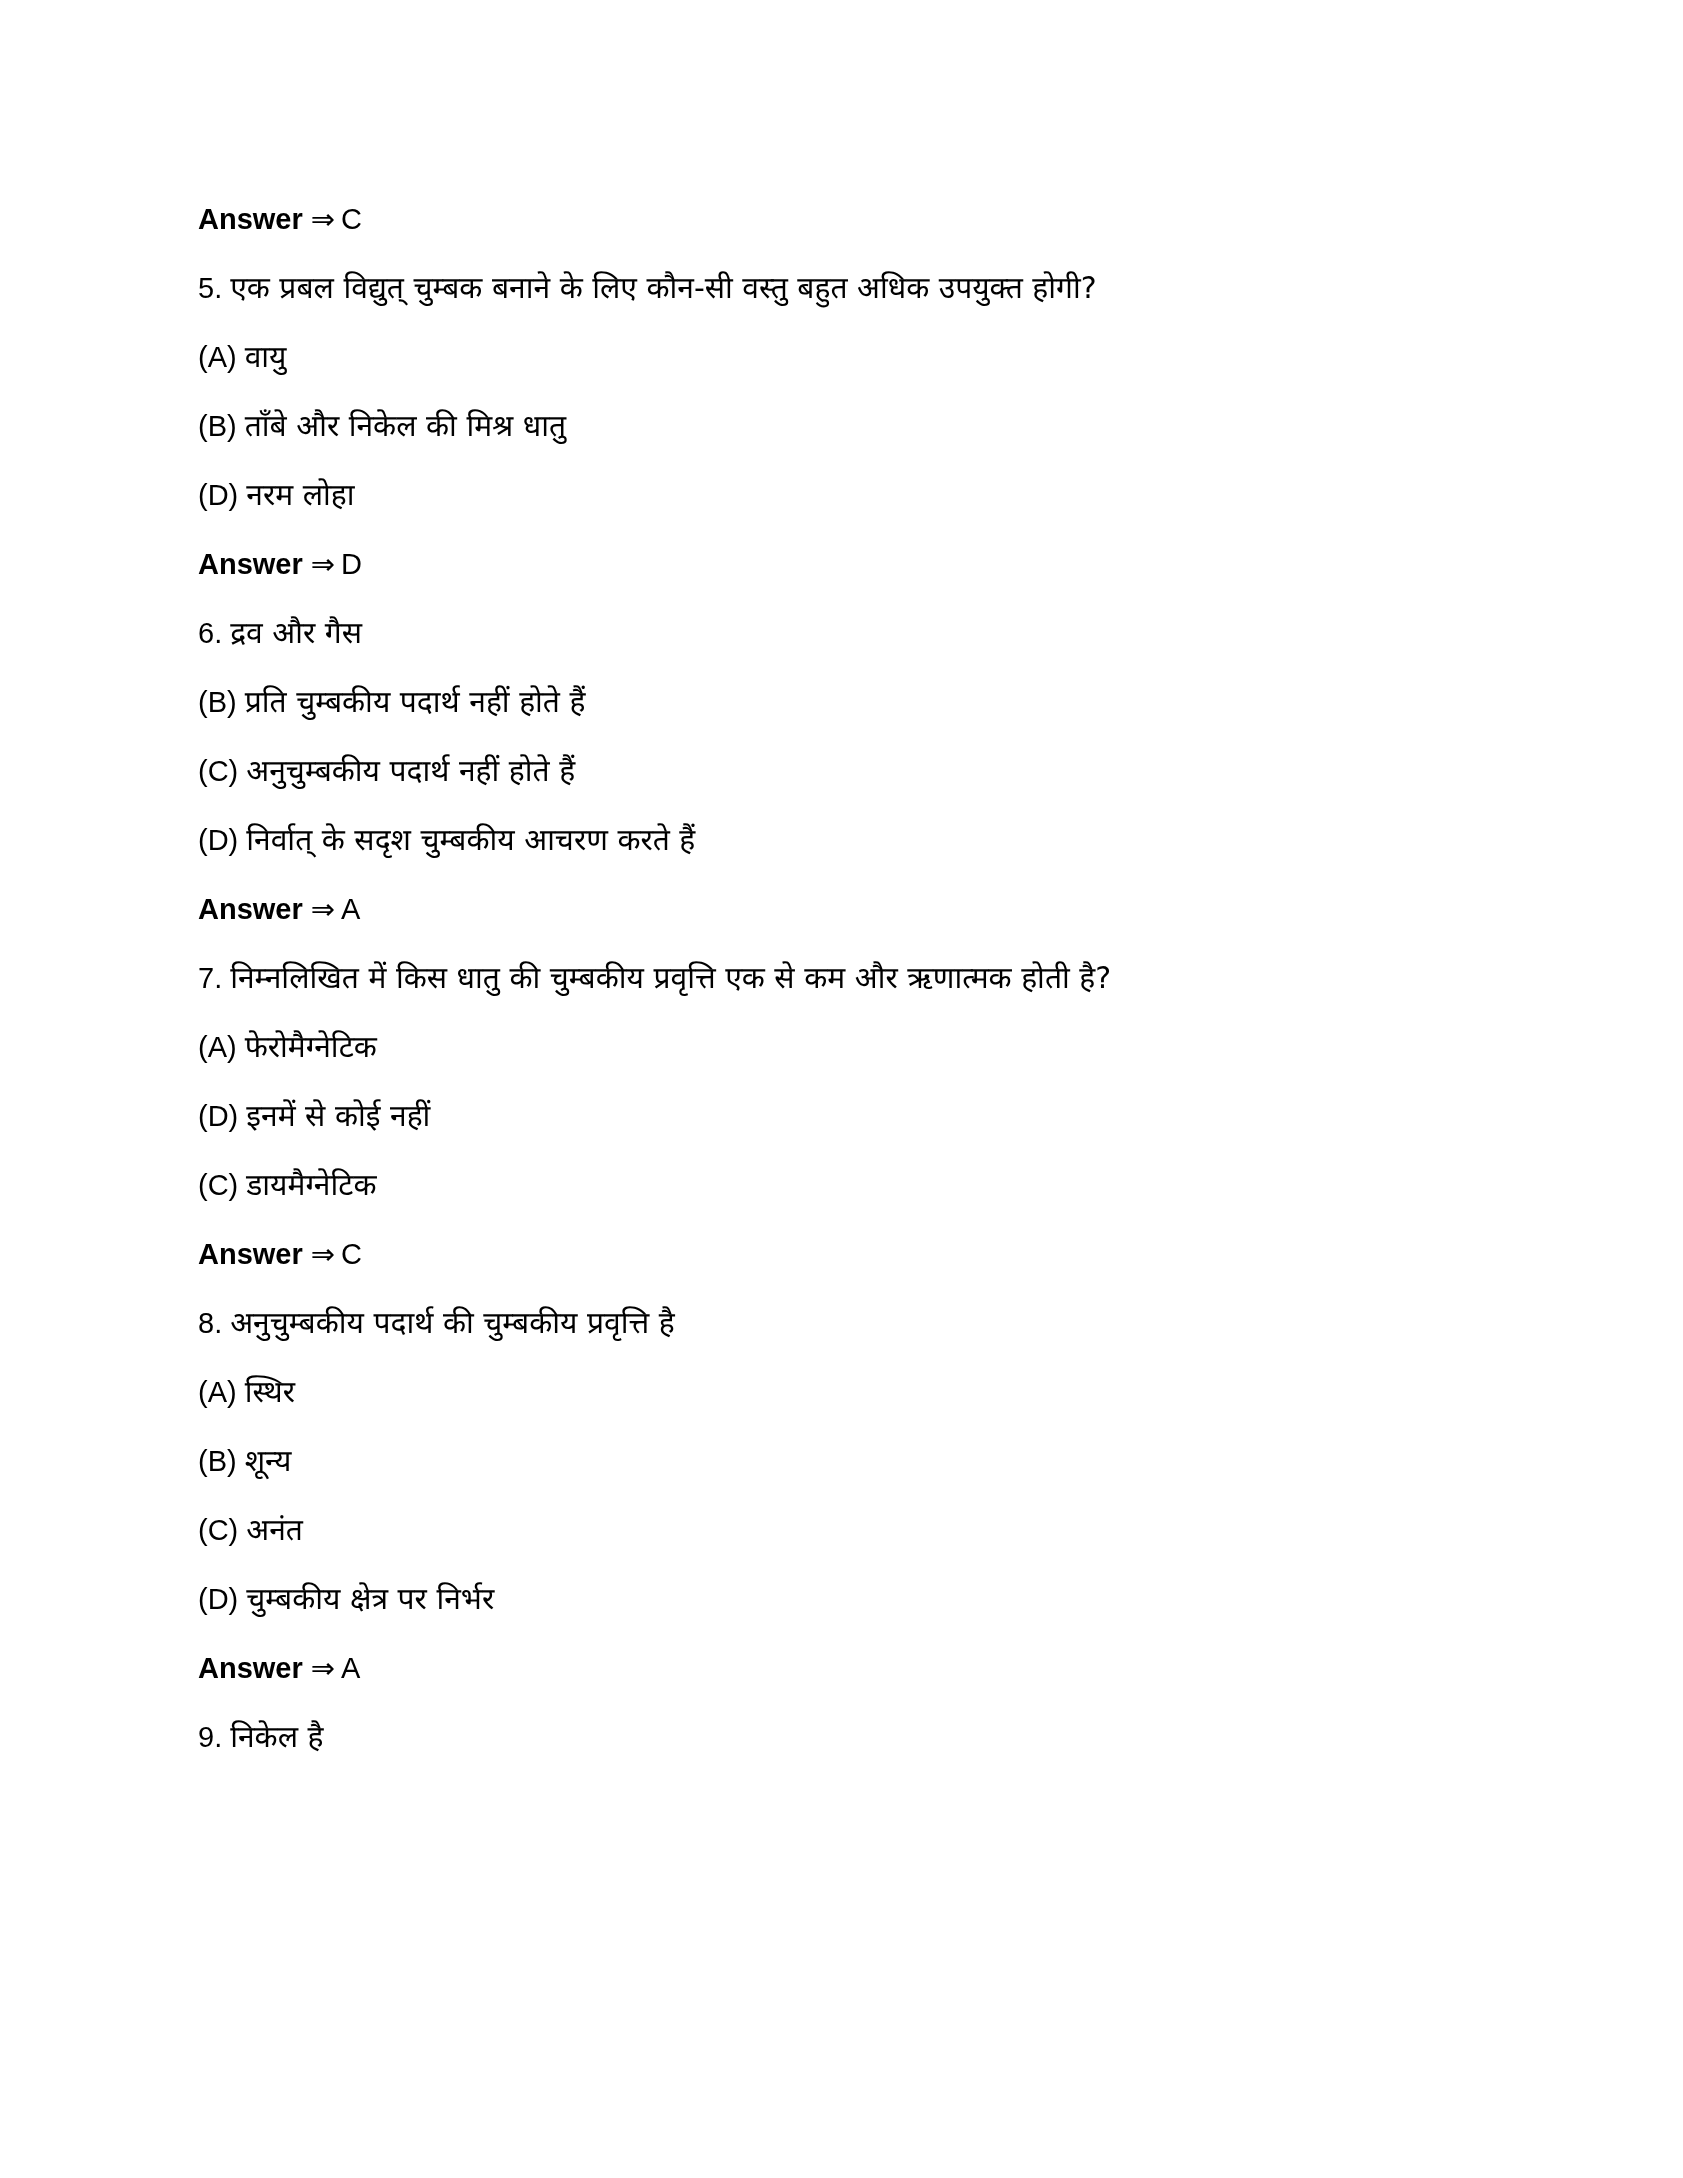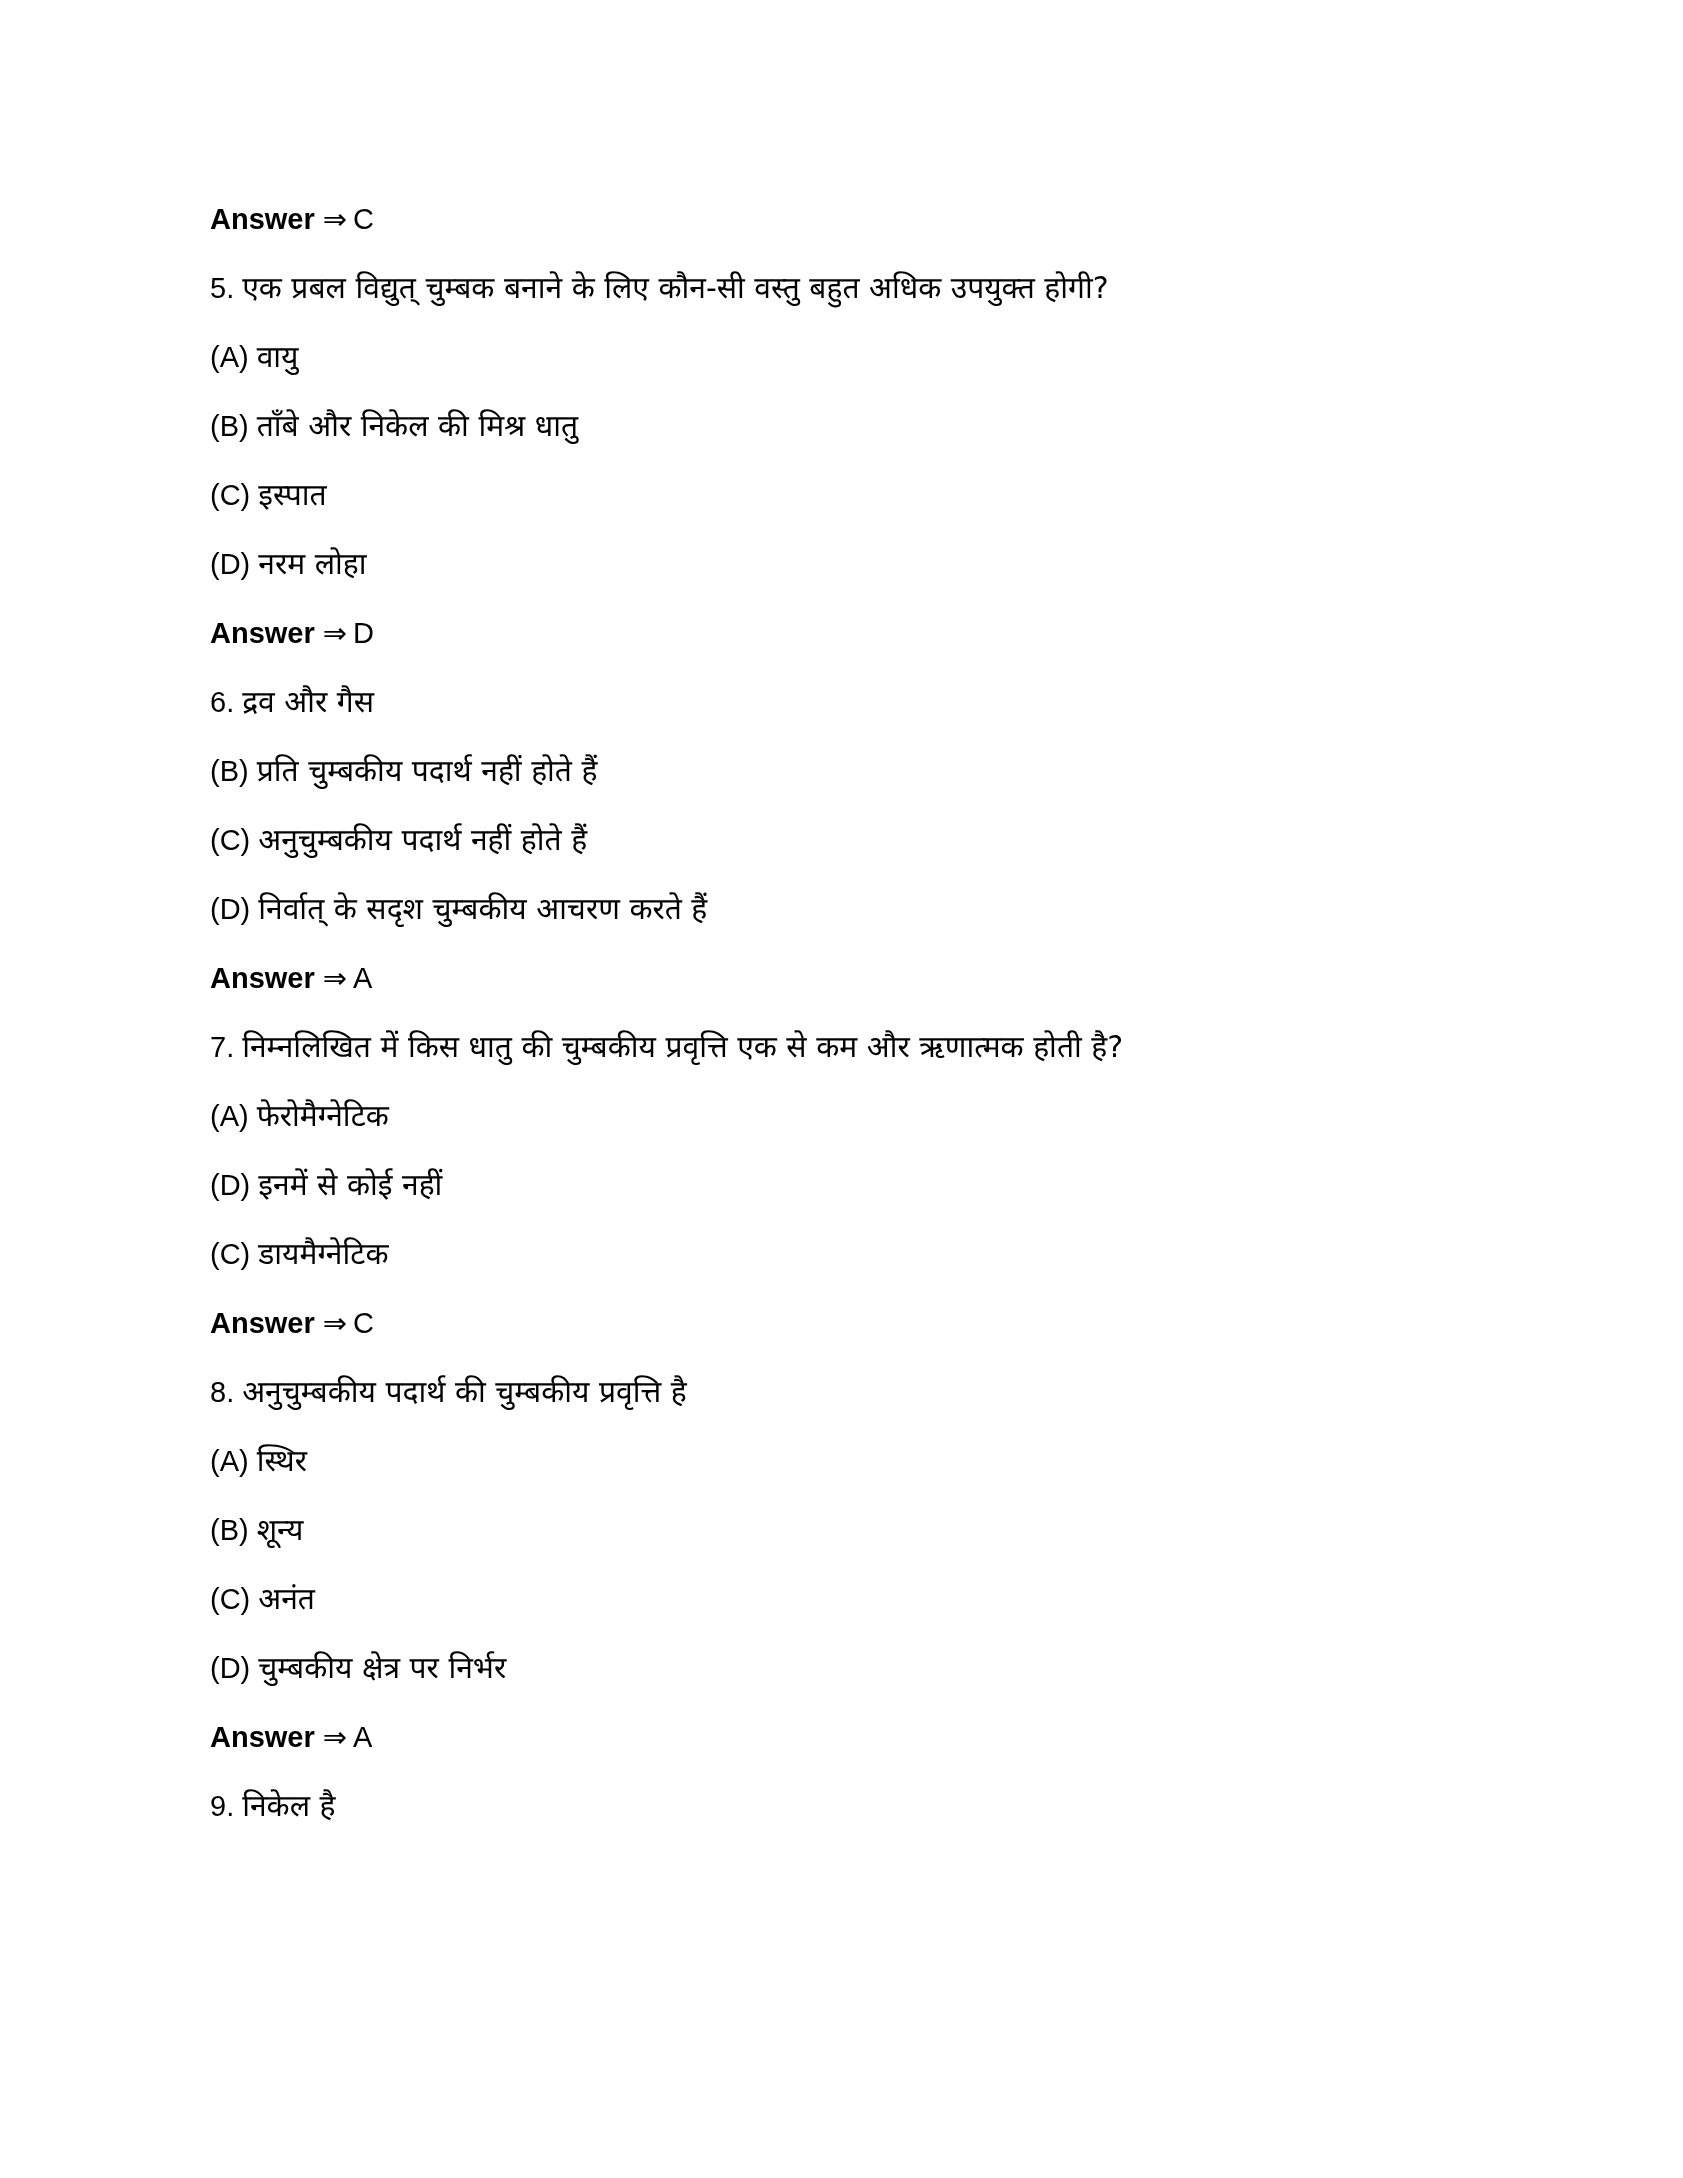--- a/index.html
+++ b/index.html
@@ -10,21 +10,21 @@
     body {
       width: 1683px;
       height: 2178px;
       position: relative;
       overflow: hidden;
       color: #000000;
       font-family: "DejaVu Sans", "Liberation Sans", sans-serif;
     }
     .page {
       position: absolute;
-      left: 210px;
+      left: 198px;
       top: 194px;
       width: 1307px;
     }
     .line {
       height: 69px;
       line-height: 50px;
       white-space: nowrap;
       font-size: 29px;
       font-family: "Liberation Sans", "DejaVu Sans", sans-serif;
     }
@@ -53,23 +53,20 @@
   </div>
 
   <div class="line">
     <span class="qnum">5.</span><span class="hi">एक प्रबल विद्युत् चुम्बक बनाने के लिए कौन-सी वस्तु बहुत अधिक उपयुक्त होगी?</span>
   </div>
   <div class="line">
     <span class="opt-key">(A)</span><span class="hi">वायु</span>
   </div>
   <div class="line">
     <span class="opt-key">(B)</span><span class="hi">ताँबे और निकेल की मिश्र धातु</span>
-  </div>
-  <div class="line">
-    <span class="opt-key">(C)</span><span class="hi">इस्पात</span>
   </div>
   <div class="line">
     <span class="opt-key">(D)</span><span class="hi">नरम लोहा</span>
   </div>
   <div class="line">
     <span class="answer-label">Answer</span><span class="arrow">⇒</span><span>D</span>
   </div>
 
   <div class="line">
     <span class="qnum">6.</span><span class="hi">द्रव और गैस</span>

